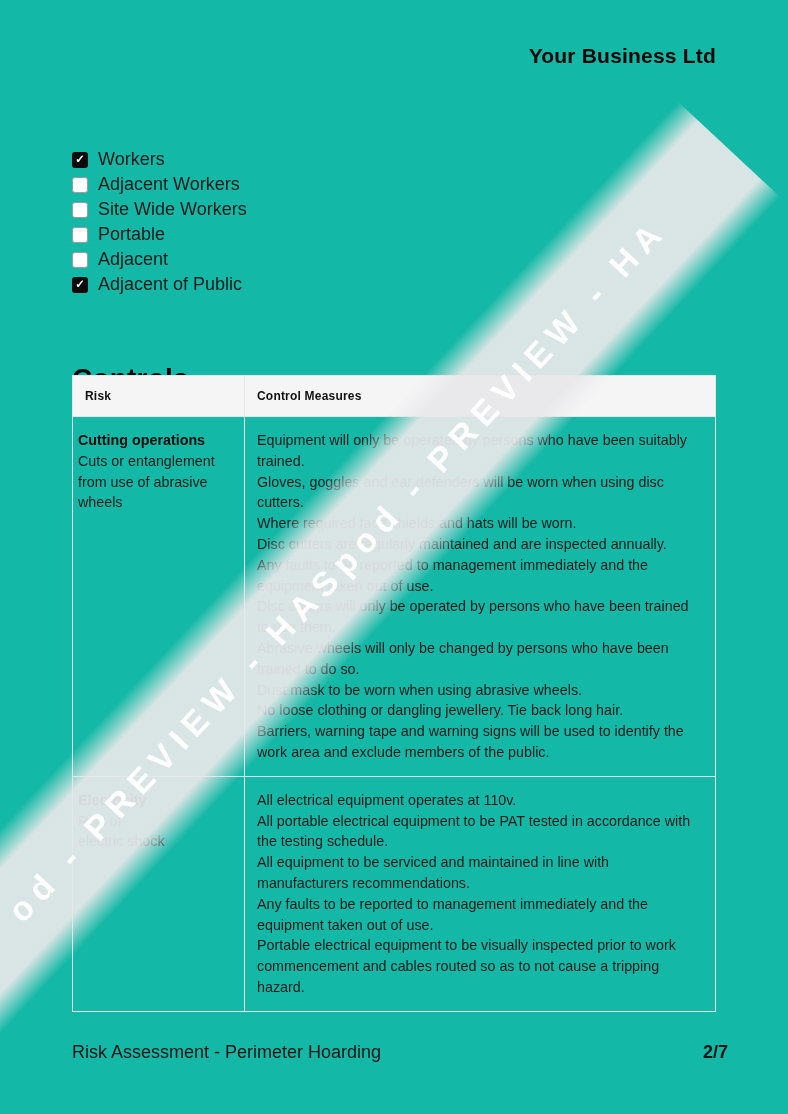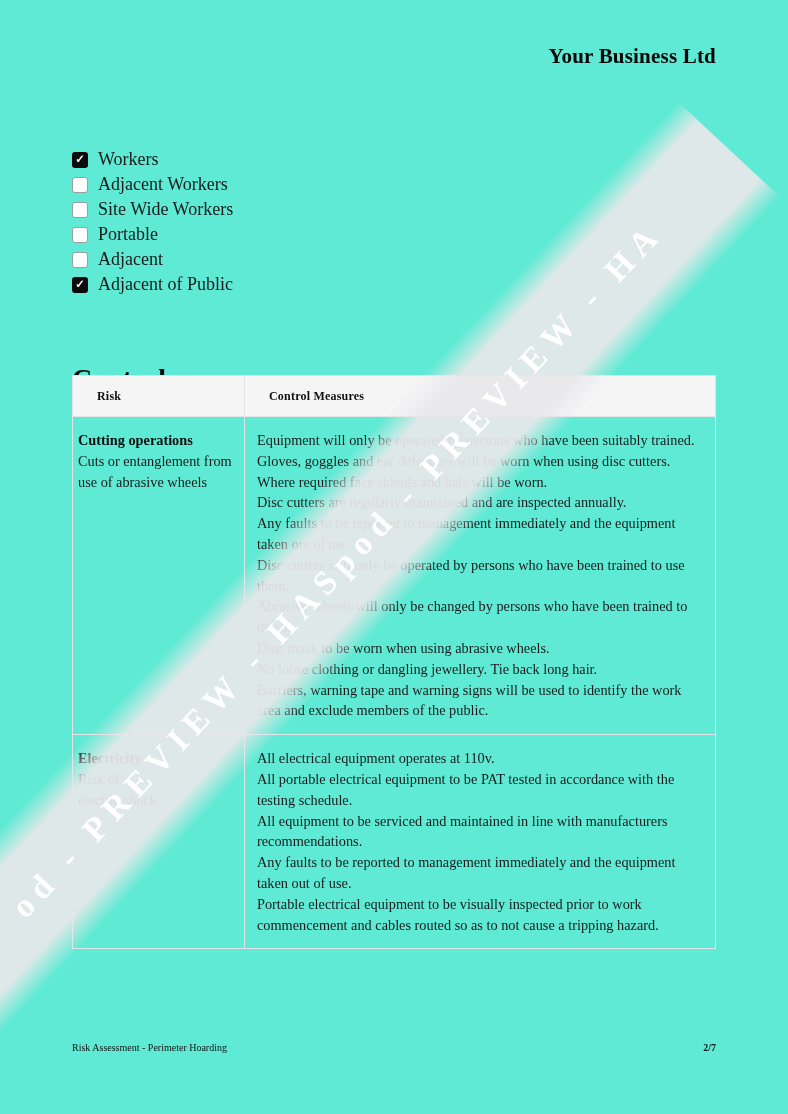--- a/index.html
+++ b/index.html
@@ -1,21 +1,21 @@
 <!DOCTYPE html>
 <html><head>
 <meta charset="utf-8">
 <style>
   html,body{margin:0;padding:0;background:#ffffff;}
   .page{
     position:relative;
     width:788px;height:1114px;
-    background:#5eead4;
+    background:#14b8a6;
     overflow:hidden;
-    font-family:Liberation Serif, serif;
+    font-family:Liberation Sans, sans-serif;
     color:#1b1b1b;
   }
   
   .company{
     position:absolute;top:44px;right:72px;
     font-size:21px;font-weight:800;color:#060606;letter-spacing:.2px;
   }
   
   .h1{
     position:absolute;left:72px;
@@ -38,33 +38,33 @@
   table.controls{
     position:absolute;left:72px;top:375px;width:644px;
     border-collapse:collapse;table-layout:fixed;
   }
   table.controls th,table.controls td{
     border:1px solid #e4e4e6;vertical-align:top;text-align:left;
   }
   table.controls th{
     background:#f5f5f6;height:41px;box-sizing:border-box;
     font-size:12px;font-weight:700;color:#111;letter-spacing:.2px;
-    padding:0 24px;vertical-align:middle;
+    padding:0 12px;vertical-align:middle;
   }
   col.risk-col{width:172px;}
   td.risk-cell{padding:13px 5px;font-size:14.3px;line-height:20.8px;}
   .risk-title{font-weight:700;color:#0d0d0d;}
   .risk-desc{white-space:pre-line;color:#1b1b1b;}
   td.measures-cell{padding:13px 12px;}
   p.measure{margin:0;font-size:14.3px;line-height:20.8px;color:#1b1b1b;}
   
   .footer{
-    position:absolute;left:72px;right:72px;top:1042px;
+    position:absolute;left:72px;right:60px;top:1042px;
     display:flex;justify-content:space-between;align-items:baseline;
-    font-size:10px;color:#141414;
+    font-size:18px;color:#141414;
   }
   .footer .page-num{font-weight:800;}
   
   .watermark{
     position:absolute;left:-238px;top:500px;width:1150px;height:140px;
     transform:rotate(-47deg);
     background:linear-gradient(to bottom,
       rgba(232,232,234,0) 0%,
       rgba(232,232,234,.93) 20%,
       rgba(232,232,234,.93) 80%,

